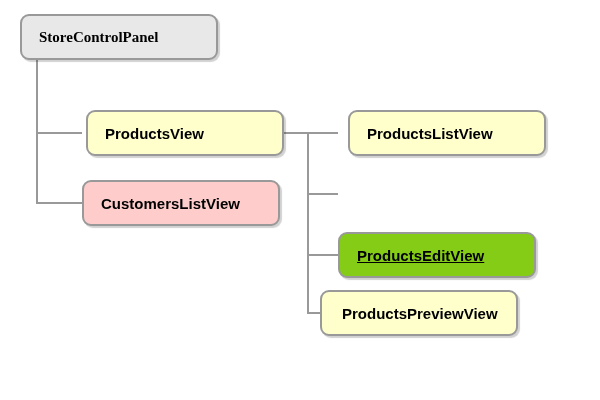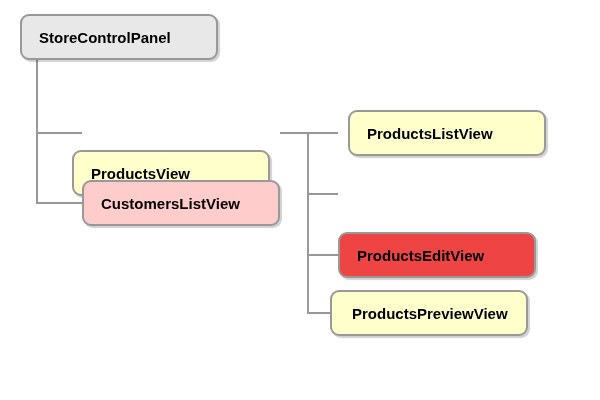--- a/index.html
+++ b/index.html
@@ -26,26 +26,26 @@
     color: #000000;
     box-shadow: 2px 2px 1px rgba(0,0,0,0.18);
     white-space: nowrap;
   }
   .line {
     position: absolute;
     background: #999999;
   }
   
   .n-root      { left: 20px;  top: 14px;  }
-  .n-products  { left: 72px;  top: 110px; margin-top: 40px; }
+  .n-products  { left: 86px;  top: 110px; }
   .n-customers { left: 82px;  top: 180px; }
   .n-list      { left: 348px; top: 110px; }
   .n-new       { left: 338px; top: 171px; }
   .n-edit      { left: 338px; top: 232px; }
-  .n-preview   { left: 330px; top: 290px; padding-left: 20px; }
+  .n-preview   { left: 320px; top: 290px; padding-left: 20px; }
   
   .v-root     { left: 36px;  top: 59px;  width: 2px;  height: 145px; }
   .h-products { left: 36px;  top: 132px; width: 46px; height: 2px; }
   .h-customers{ left: 36px;  top: 202px; width: 46px; height: 2px; }
   .h-bridge   { left: 280px; top: 132px; width: 58px; height: 2px; }
   .v-children { left: 307px; top: 132px; width: 2px;  height: 182px; }
   .h-new      { left: 307px; top: 193px; width: 31px; height: 2px; }
   .h-edit     { left: 307px; top: 254px; width: 31px; height: 2px; }
   .h-preview  { left: 307px; top: 312px; width: 31px; height: 2px; }
 </style>
@@ -56,38 +56,38 @@
 
   <div class="line v-root"></div>
   <div class="line h-products"></div>
   <div class="line h-customers"></div>
   <div class="line h-bridge"></div>
   <div class="line v-children"></div>
   <div class="line h-new"></div>
   <div class="line h-edit"></div>
   <div class="line h-preview"></div>
 
-  <div class="node n-root" style="background: rgb(232, 232, 232);">
+  <div class="node n-root" style="background: rgb(232, 232, 232); font-family: Liberation Serif, serif;">
     <span>StoreControlPanel</span>
   </div>
 
   <div class="node n-products" style="background: rgb(255, 255, 204);">
     <span>ProductsView</span>
   </div>
 
   <div class="node n-customers" style="background: rgb(255, 204, 204); align-items: center;">
     <span>CustomersListView</span>
   </div>
 
   <div class="node n-list" style="background: rgb(255, 255, 204);">
     <span>ProductsListView</span>
   </div>
 
 
-  <div class="node n-edit" style="background: #ef4444;">
+  <div class="node n-edit" style="background: #84cc16; text-decoration: underline;">
     <span>ProductsEditView</span>
   </div>
 
   <div class="node n-preview" style="background: rgb(255, 255, 204);">
     <span>ProductsPreviewView</span>
   </div>
 
 </div>
 
 </body></html>

